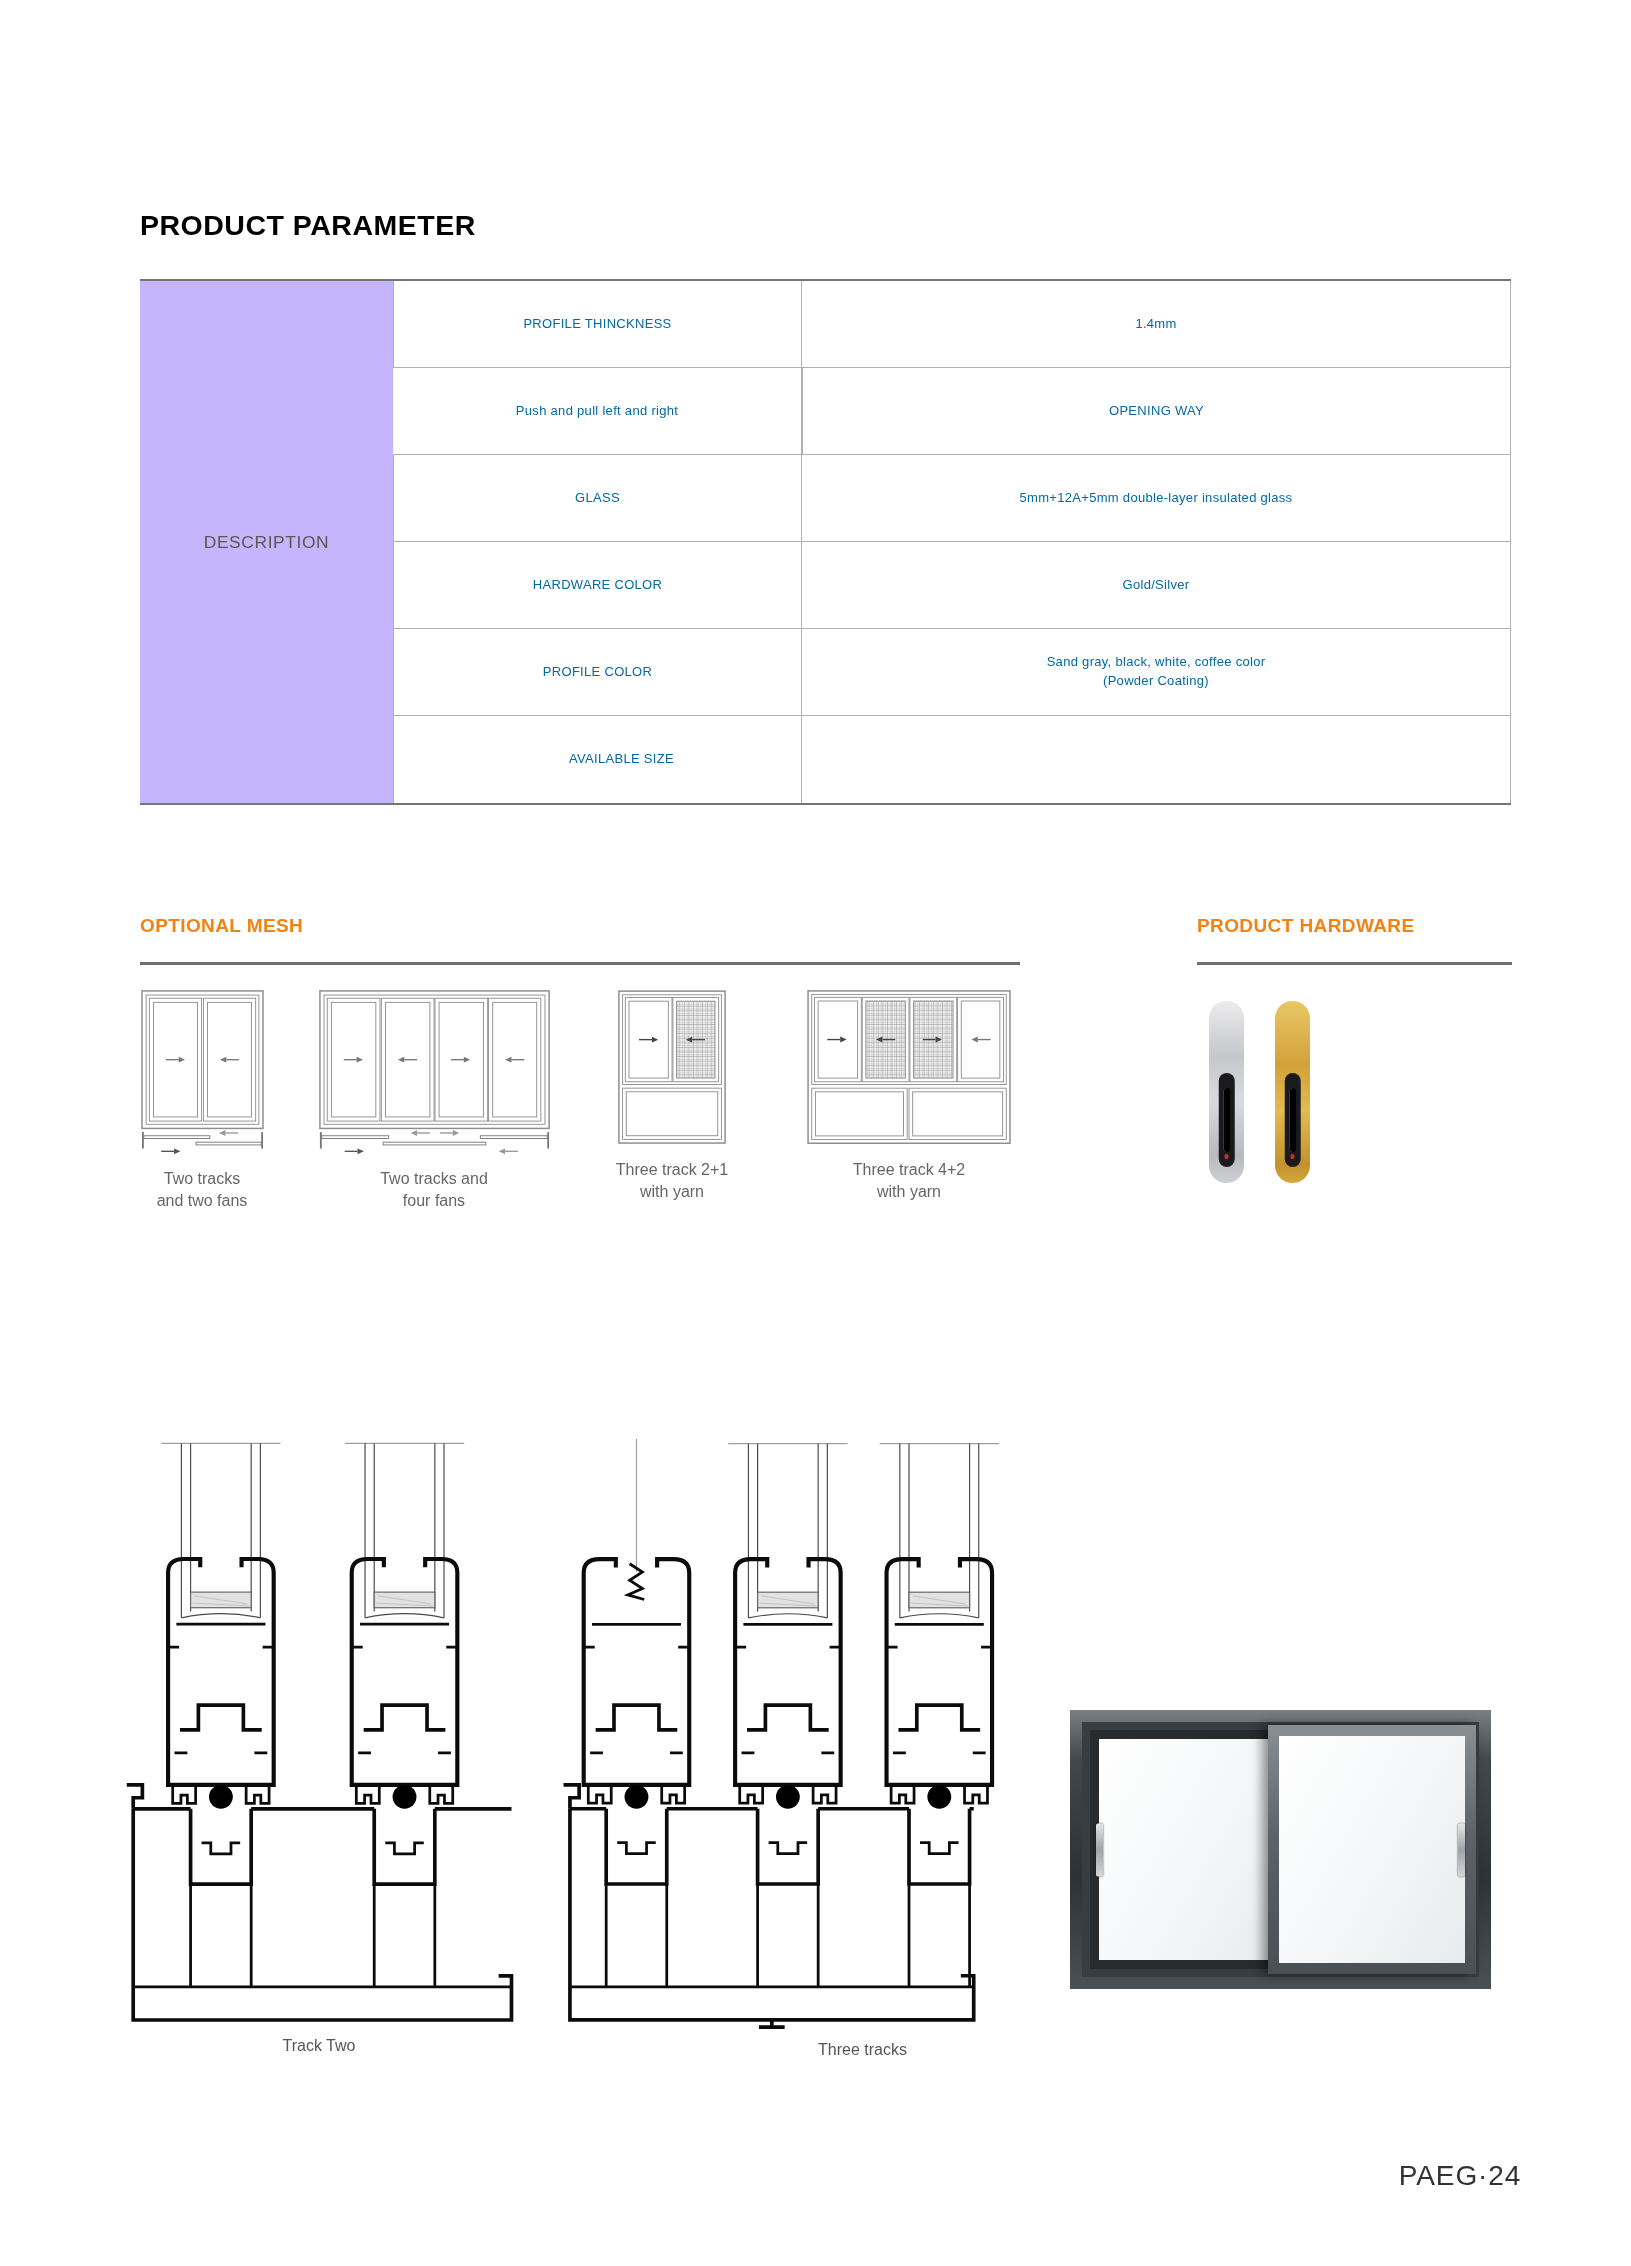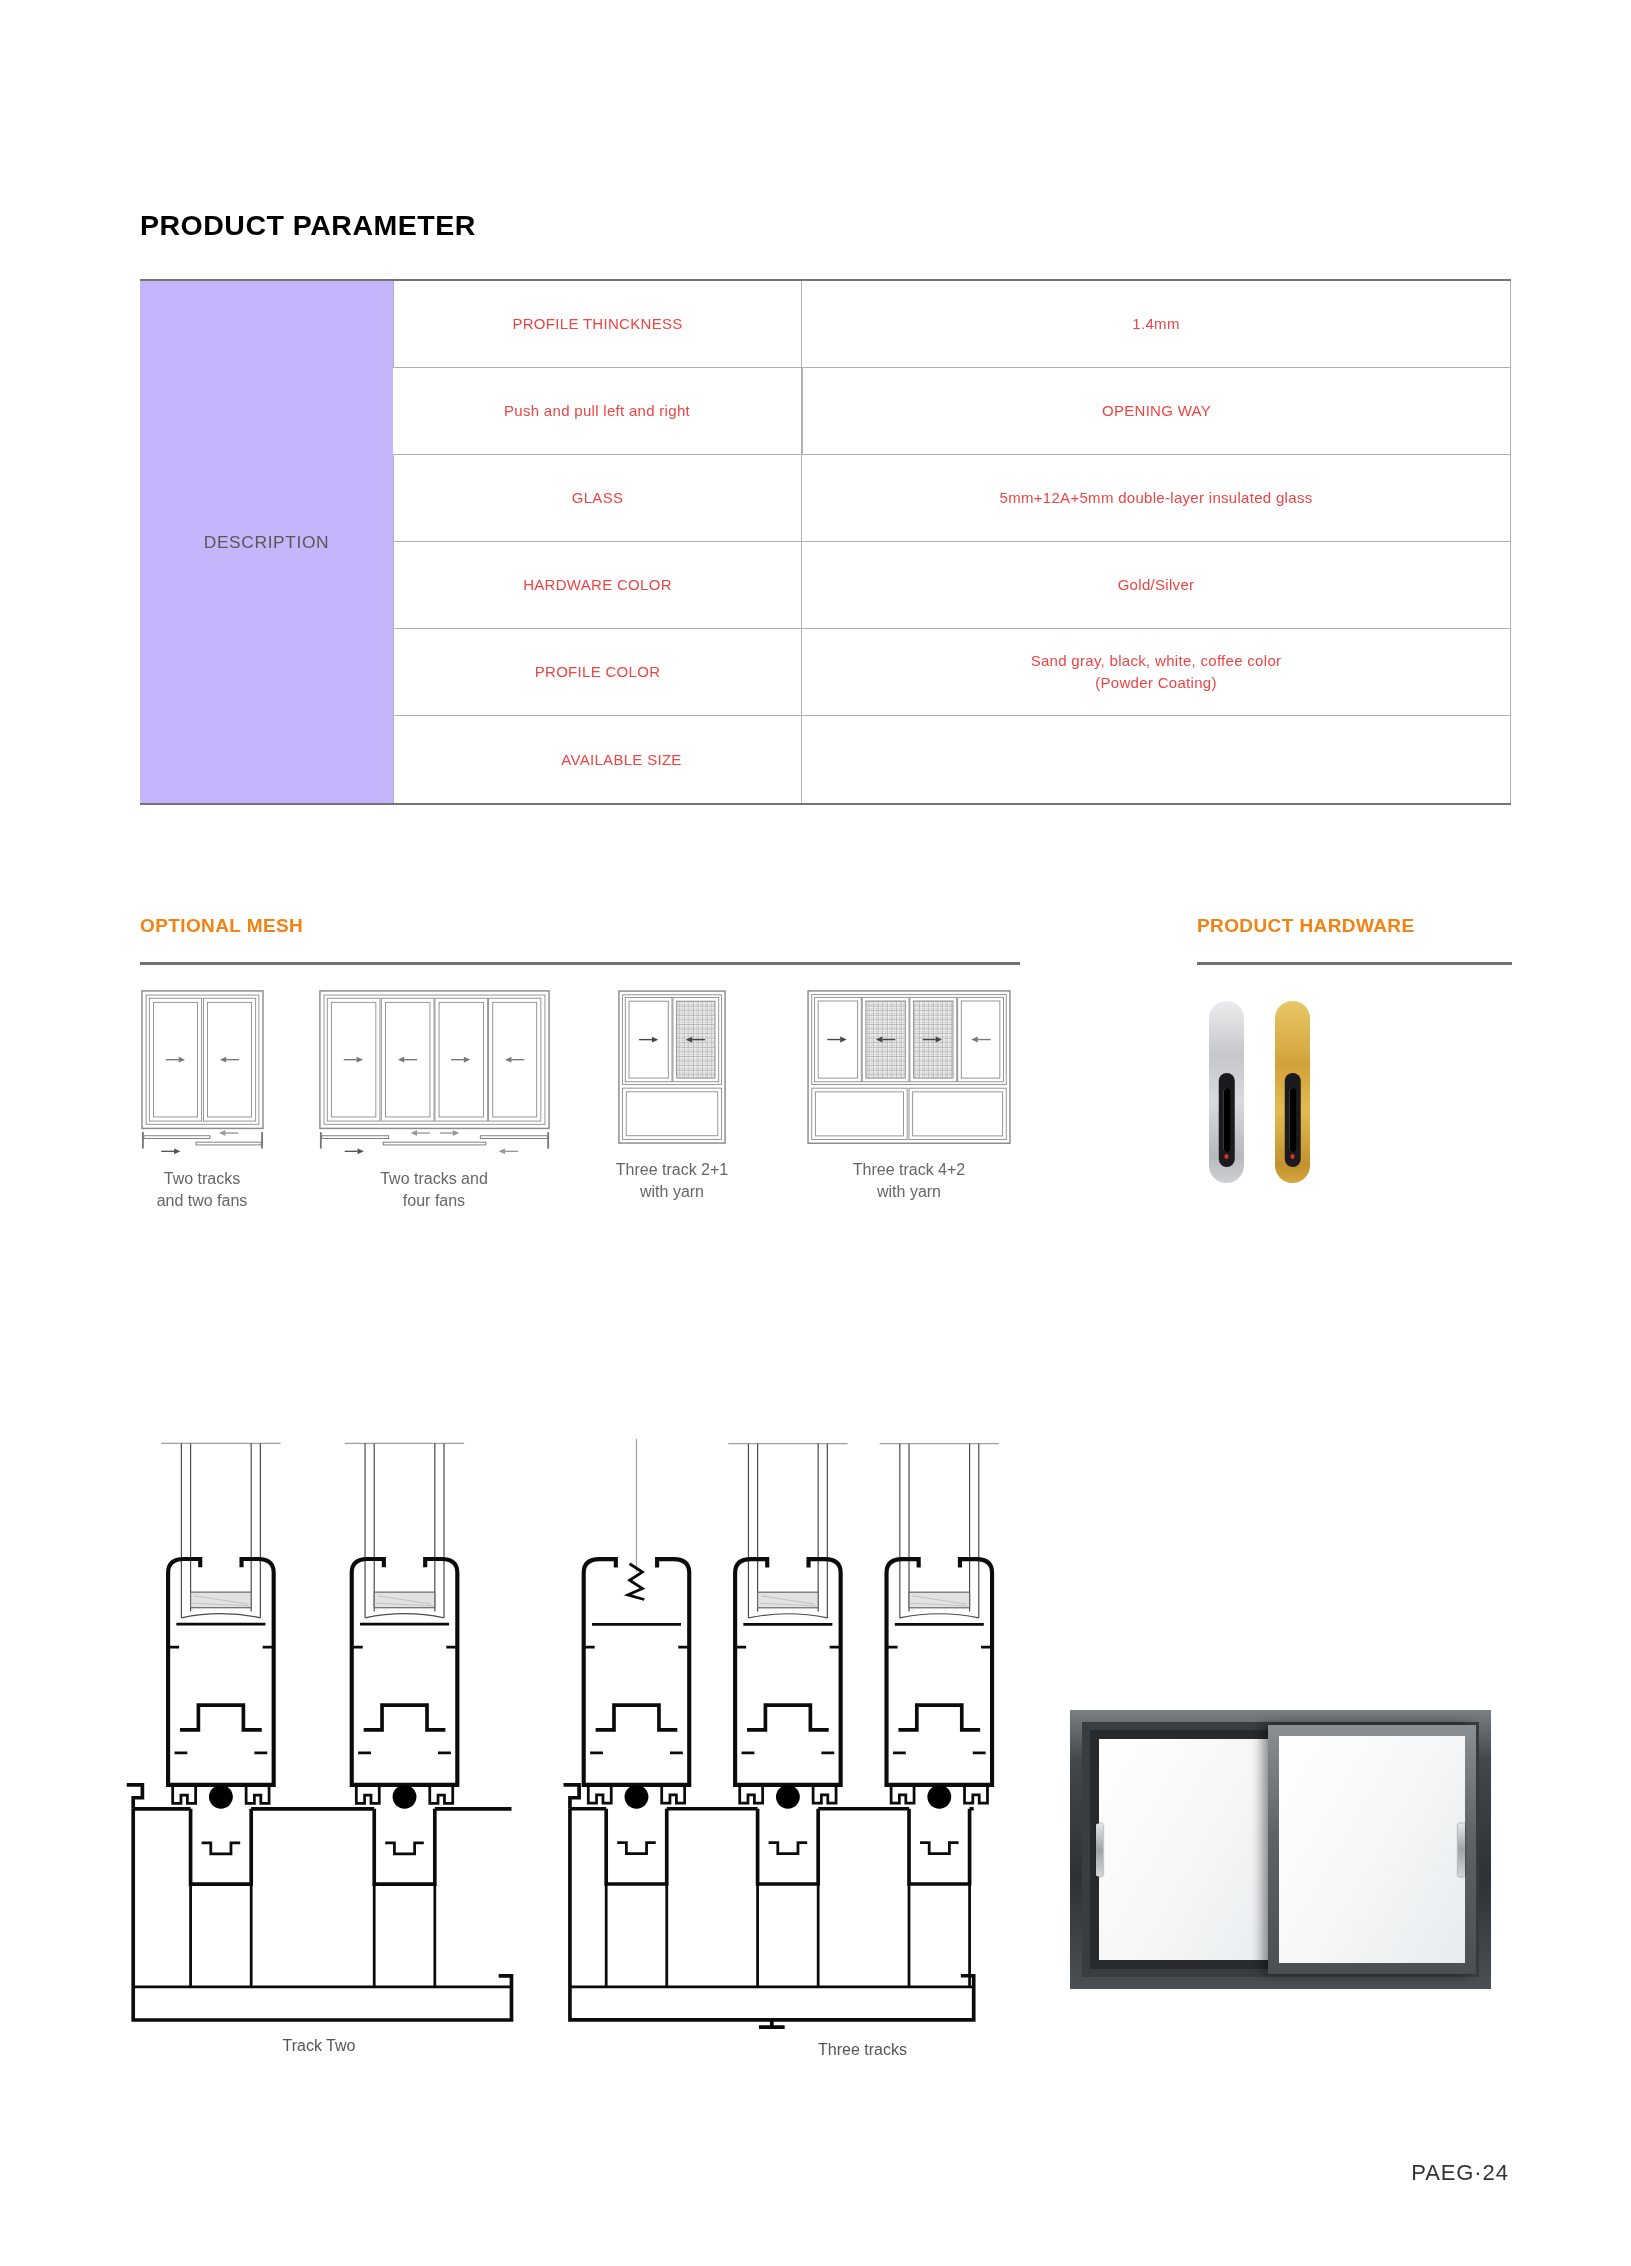--- a/index.html
+++ b/index.html
@@ -13,21 +13,21 @@
   .h-sec{font-size:19px;font-weight:800;color:#F28211;letter-spacing:0.4px;}
   .rule{height:2.8px;background:#6f6f6f;}
 
   
   .ptable{left:140px;top:279px;width:1371px;display:grid;
           grid-template-columns:253px 409px 709px;grid-auto-rows:87px;
           border-top:2.8px solid #757575;border-bottom:2.8px solid #757575;}
   .ptable .desc{grid-row:1 / span 6;grid-column:1;background:#c4b5fd;display:flex;
           align-items:center;justify-content:center;color:#5e5650;font-size:17.4px;letter-spacing:0.6px;}
   .cell{display:flex;align-items:center;justify-content:center;text-align:center;
-        color:#ef4444;font-size:15px;letter-spacing:0.3px;border-bottom:1.8px solid #b0b0b0;line-height:1.45;}
+        color:#0369a1;font-size:13px;letter-spacing:0.3px;border-bottom:1.8px solid #b0b0b0;line-height:1.45;}
   .cell.lab{border-left:1.8px solid #b0b0b0;border-right:1.8px solid #b0b0b0;}
   .cell.val{border-right:1.8px solid #b0b0b0;}
   .cell.last{border-bottom:none;padding-left:48px;}
 
   
   .mesh-item{position:absolute;top:990px;text-align:center;}
   .mesh-item svg{display:block;margin:0 auto;}
   .mesh-caption{margin-top:13px;font-size:16px;color:#666;line-height:1.4;}
 
   
@@ -52,21 +52,21 @@
   .wp-sash.fixed{left:8.3px;top:8.3px;width:52%;height:calc(100% - 16.5px);background:#272b2e;padding:9.2px;}
   .wp-sash.slider{right:2.8px;top:2.8px;width:52.5%;height:calc(100% - 5.5px);
       background:linear-gradient(180deg,#8a8f93 0%,#5d6266 45%,#4a4f53 100%);
       padding:11px;box-shadow:-6.4px 0 11px rgba(0,0,0,.45);}
   .wp-glass{width:100%;height:100%;background:linear-gradient(120deg,#ffffff 0%,#f4f6f7 55%,#e7ebed 100%);}
   .wp-handle{position:absolute;width:7.3px;height:53px;top:50%;transform:translateY(-50%);
       background:linear-gradient(180deg,#e4e6e8,#9fa3a6 50%,#d4d6d8);border-radius:1.8px;box-shadow:0 0 1.8px #111;}
   .wp-handle.left{left:13.8px;}
   .wp-handle.right{right:13.8px;}
 
-  .page-num{font-size:22px;color:#333;letter-spacing:0.9px;}
+  .page-num{font-size:28px;color:#333;letter-spacing:0.9px;}
 </style>
 </head>
 <body>
 
 <div class="page">
 
   <svg width="0" height="0" style="position:absolute">
     <defs>
       <pattern id="meshPat" width="5" height="5" patternUnits="userSpaceOnUse">
         <rect width="5" height="5" fill="#f3f3f3"></rect>

